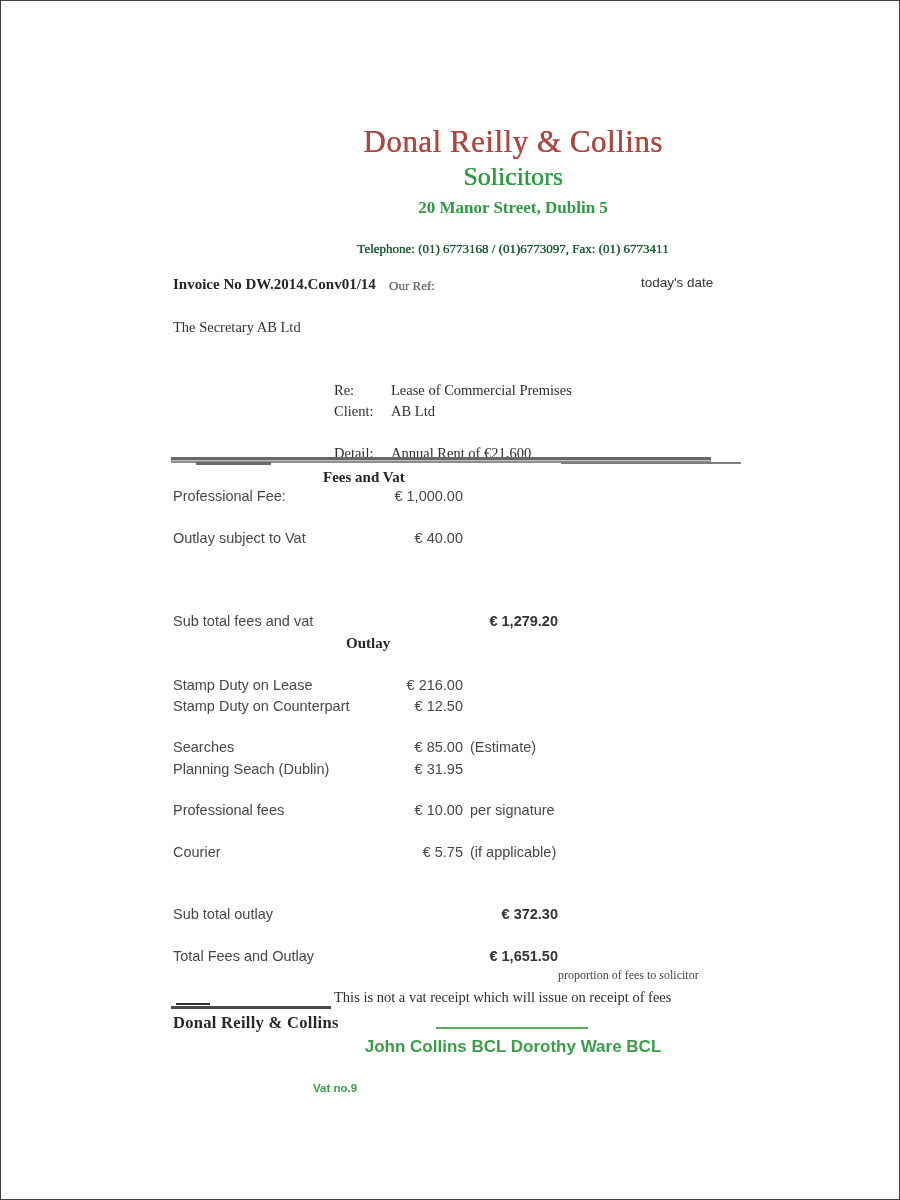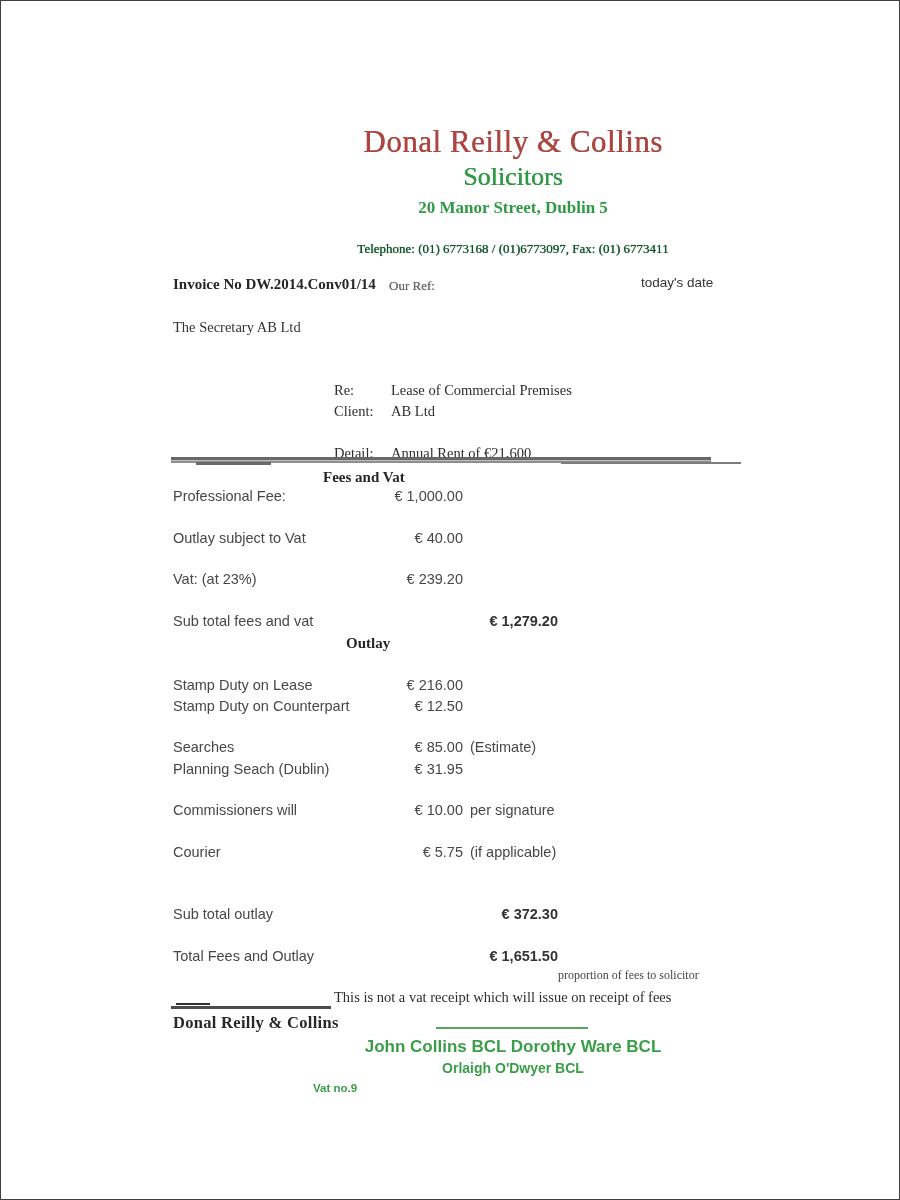--- a/index.html
+++ b/index.html
@@ -113,24 +113,20 @@
   <div class="abs sec-heading h-fees">Fees and Vat</div>
 
   <div class="abs fee-row" style="top:487px">
     <span class="lbl">Professional Fee:</span>
     <span class="amt">€ 1,000.00</span>
   </div>
   <div class="abs fee-row" style="top:529px">
     <span class="lbl">Outlay subject to Vat</span>
     <span class="amt">€ 40.00</span>
   </div>
-  <div class="abs fee-row" style="top:570px">
-    <span class="lbl">Vat: (at 23%)</span>
-    <span class="amt">€ 239.20</span>
-  </div>
   <div class="abs fee-row" style="top:612px">
     <span class="lbl">Sub total fees and vat</span>
     <span class="amt-bold">€ 1,279.20</span>
   </div>
 
   <div class="abs sec-heading h-outlay">Outlay</div>
 
   <div class="abs fee-row" style="top:676px">
     <span class="lbl">Stamp Duty on Lease</span>
     <span class="amt">€ 216.00</span>
@@ -142,21 +138,21 @@
   <div class="abs fee-row" style="top:738px">
     <span class="lbl">Searches</span>
     <span class="amt">€ 85.00</span>
     <span class="sfx">(Estimate)</span>
   </div>
   <div class="abs fee-row" style="top:760px">
     <span class="lbl">Planning Seach (Dublin)</span>
     <span class="amt">€ 31.95</span>
   </div>
   <div class="abs fee-row" style="top:801px">
-    <span class="lbl">Commissioners will</span>
+    <span class="lbl">Professional fees</span>
     <span class="amt">€ 10.00</span>
     <span class="sfx">per signature</span>
   </div>
   <div class="abs fee-row" style="top:843px">
     <span class="lbl">Courier</span>
     <span class="amt">€ 5.75</span>
     <span class="sfx">(if applicable)</span>
   </div>
 
   <div class="abs fee-row" style="top:905px">
@@ -170,16 +166,15 @@
 
   <div class="abs fees-note">proportion of fees to solicitor</div>
   <div class="abs receipt-note">This is not a vat receipt which will issue on receipt of fees</div>
 
   <div class="abs sig-line"></div>
   <div class="abs sig-line-dark"></div>
   <div class="abs firm-signature">Donal Reilly &amp; Collins</div>
 
   <div class="abs green-line"></div>
   <div class="abs signatories">John Collins BCL Dorothy Ware BCL</div>
-  <div class="abs signatories2">Orlaigh O'Dwyer BCL</div>
   <div class="abs vat-no">Vat no.9</div>
 
 </div>
 
 </body></html>

